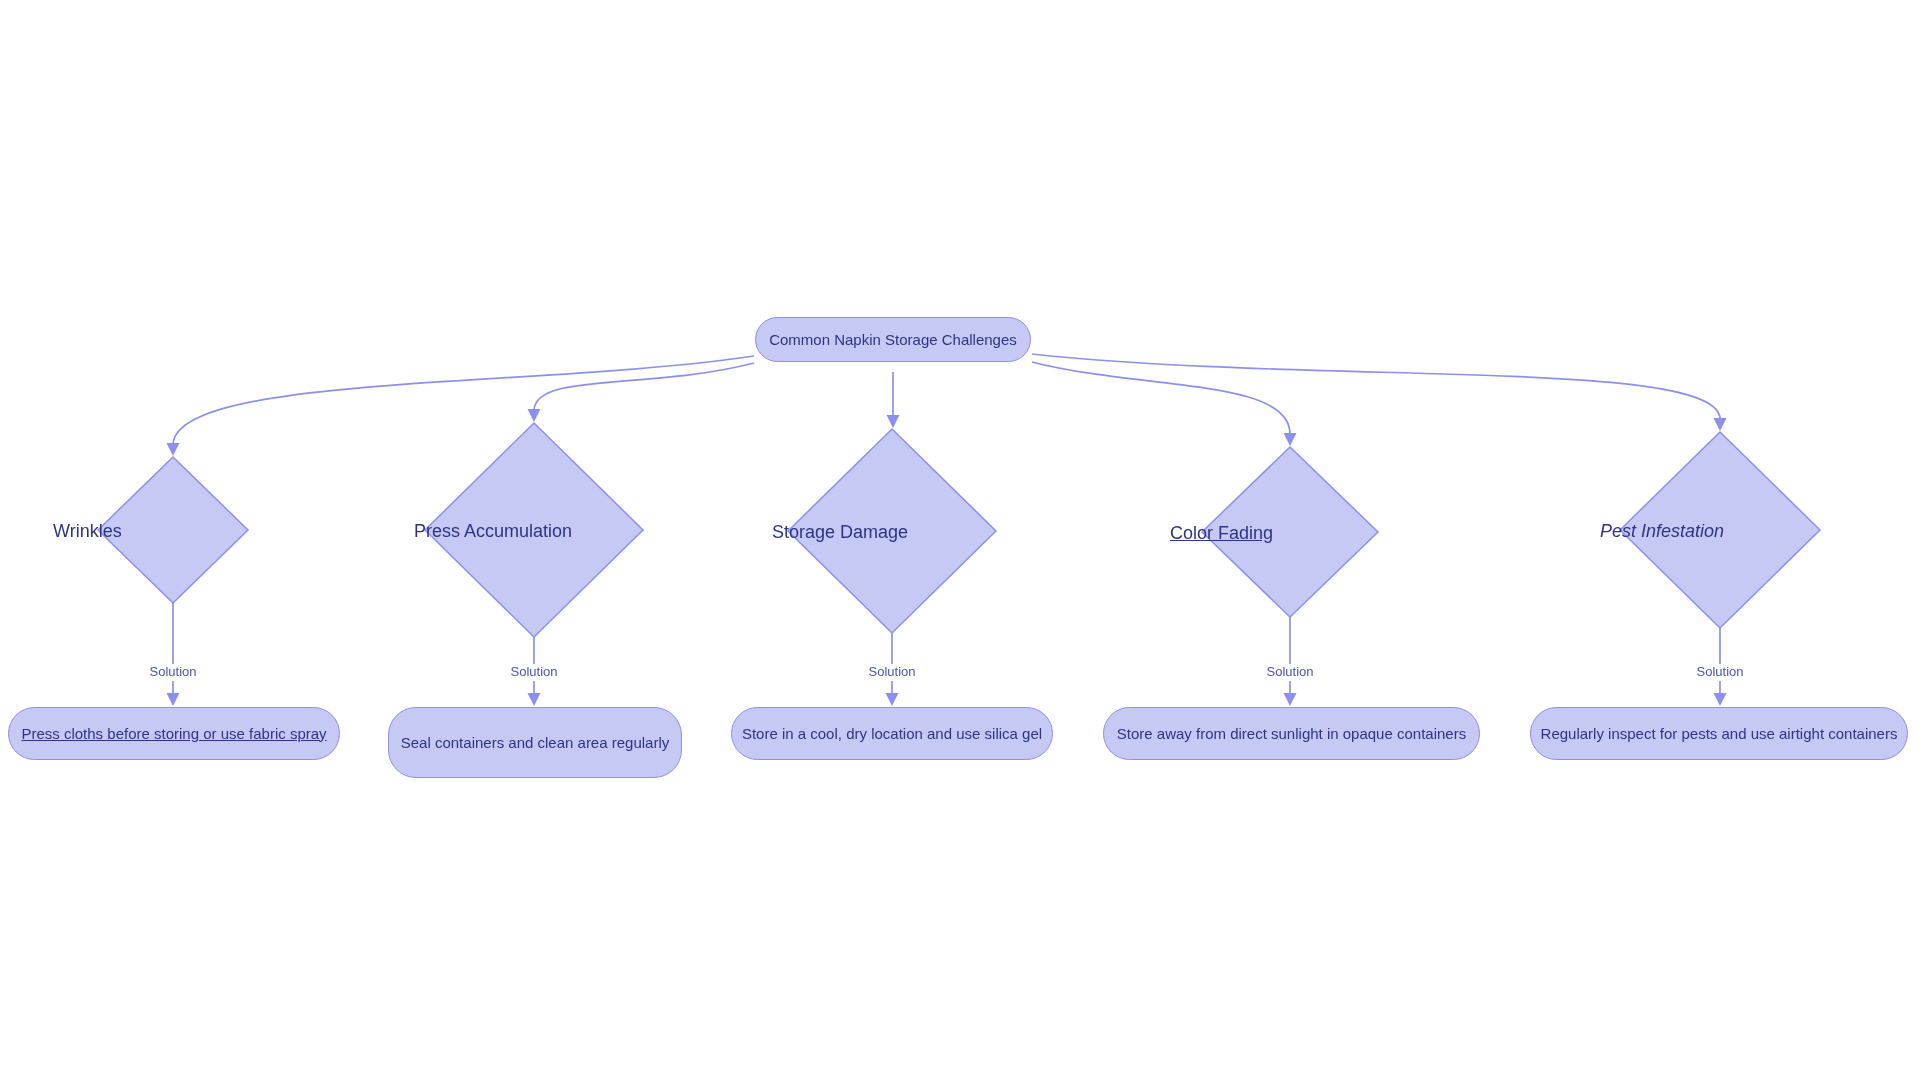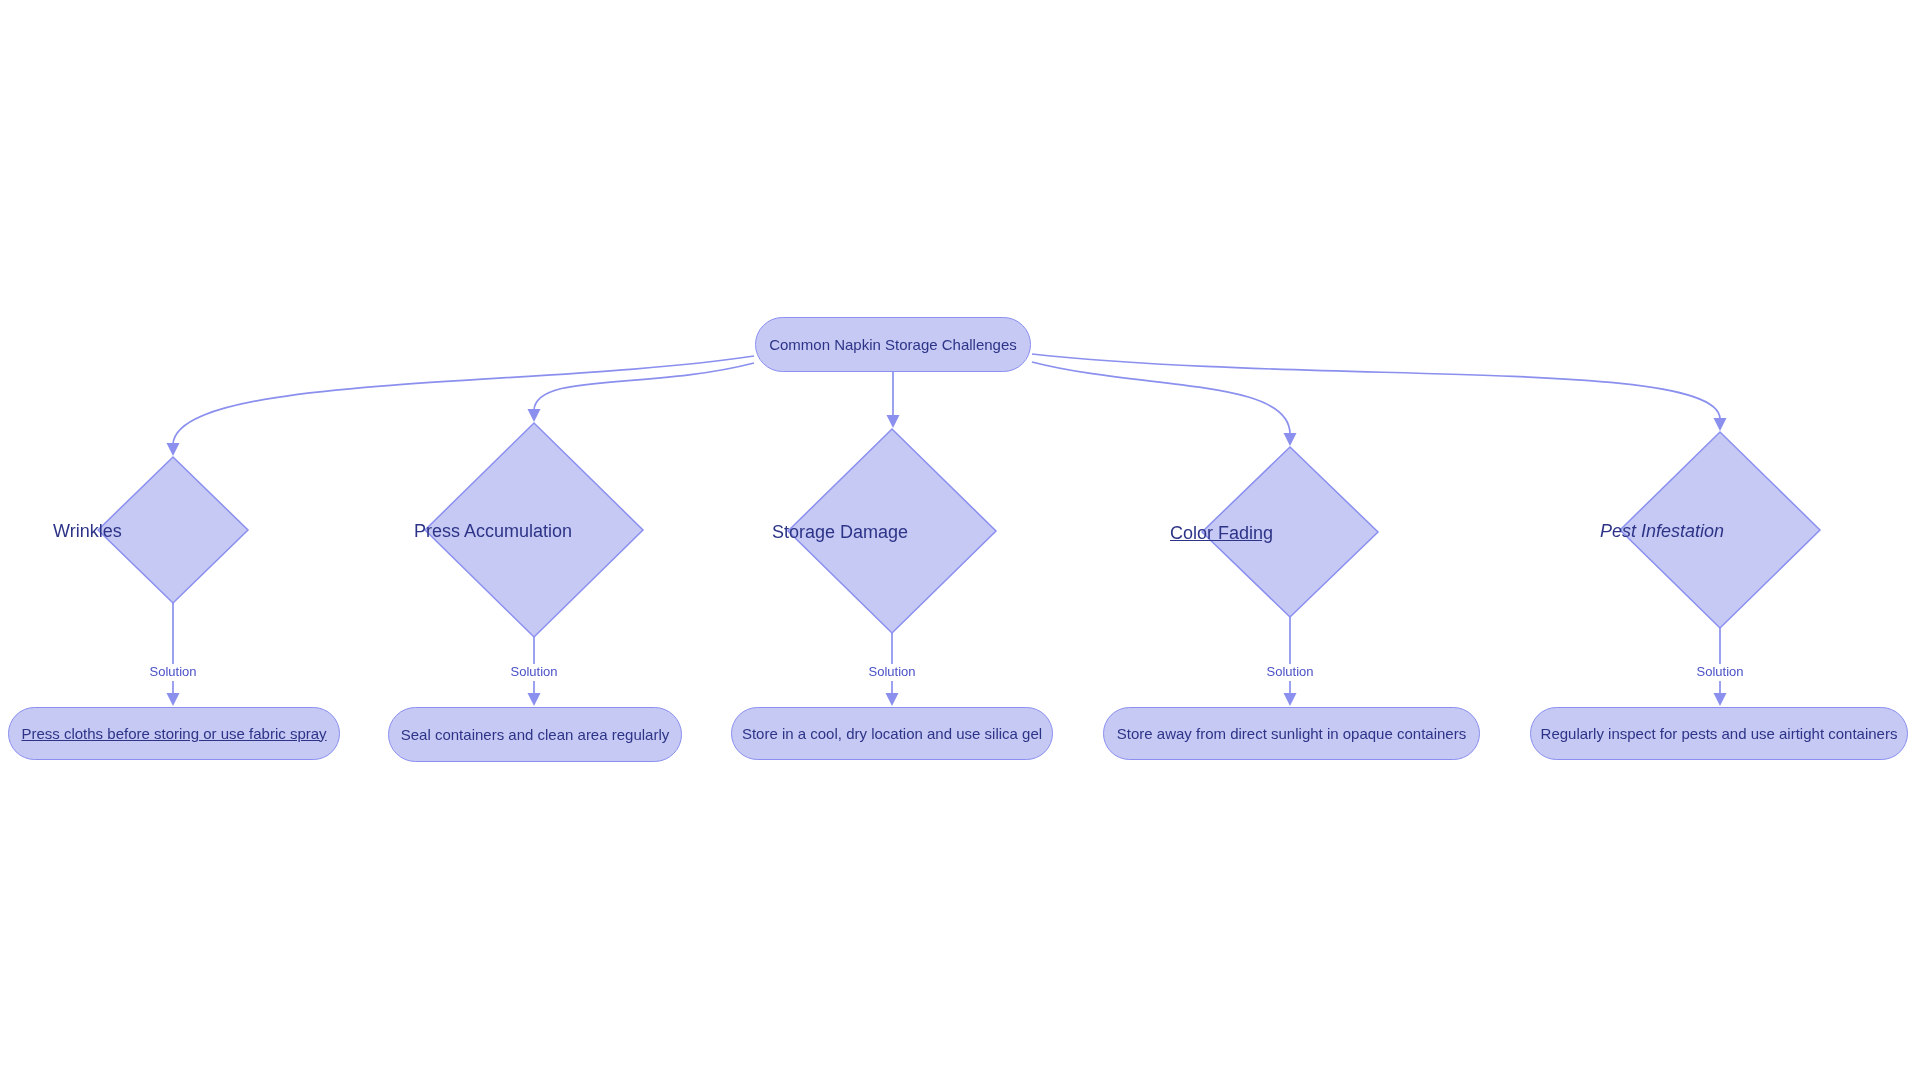--- a/index.html
+++ b/index.html
@@ -80,40 +80,40 @@
     <path d="M 1720 628 L 1720 694"></path>
     <polygon class="arrow" points="1713.5,693 1726.5,693 1720,706"></polygon>
 
     <polygon class="diamond" points="98,530 173,457 248,530 173,603"></polygon>
     <polygon class="diamond" points="425,530 534,423 643,530 534,637"></polygon>
     <polygon class="diamond" points="788,531 892,429 996,531 892,633"></polygon>
     <polygon class="diamond" points="1202,532 1290,447 1378,532 1290,617"></polygon>
     <polygon class="diamond" points="1620,530 1720,432 1820,530 1720,628"></polygon>
   </svg>
 
-  <div class="pill" style="left:755px;top:317px;width:276px;height:55px;">
+  <div class="pill" style="left:755px;top:317px;width:276px;height:45px;">
     <span>Common Napkin Storage Challenges</span>
   </div>
 
   <div class="diamond-label" style="left:53px;top:521px;">Wrinkles</div>
   <div class="diamond-label" style="left:414px;top:521px;">Press Accumulation</div>
   <div class="diamond-label" style="left:772px;top:522px;">Storage Damage</div>
   <div class="diamond-label" style="left:1170px;top:523px;text-decoration:underline;">Color Fading</div>
   <div class="diamond-label" style="left:1600px;top:521px;font-style:italic;">Pest Infestation</div>
 
   <div class="edge-label" style="left:128px;top:664px;">Solution</div>
   <div class="edge-label" style="left:489px;top:664px;">Solution</div>
   <div class="edge-label" style="left:847px;top:664px;">Solution</div>
   <div class="edge-label" style="left:1245px;top:664px;">Solution</div>
   <div class="edge-label" style="left:1675px;top:664px;">Solution</div>
 
   <div class="pill" style="left:8px;top:707px;width:332px;height:53px;text-decoration:underline;">
     <span>Press cloths before storing or use fabric spray</span>
   </div>
-  <div class="pill" style="left:388px;top:707px;width:294px;height:55px;">
+  <div class="pill" style="left:388px;top:707px;width:294px;height:71px;">
     <span>Seal containers and clean area regularly</span>
   </div>
   <div class="pill" style="left:731px;top:707px;width:322px;height:53px;">
     <span>Store in a cool, dry location and use silica gel</span>
   </div>
   <div class="pill" style="left:1103px;top:707px;width:377px;height:53px;">
     <span>Store away from direct sunlight in opaque containers</span>
   </div>
   <div class="pill" style="left:1530px;top:707px;width:378px;height:53px;">
     <span>Regularly inspect for pests and use airtight containers</span>

